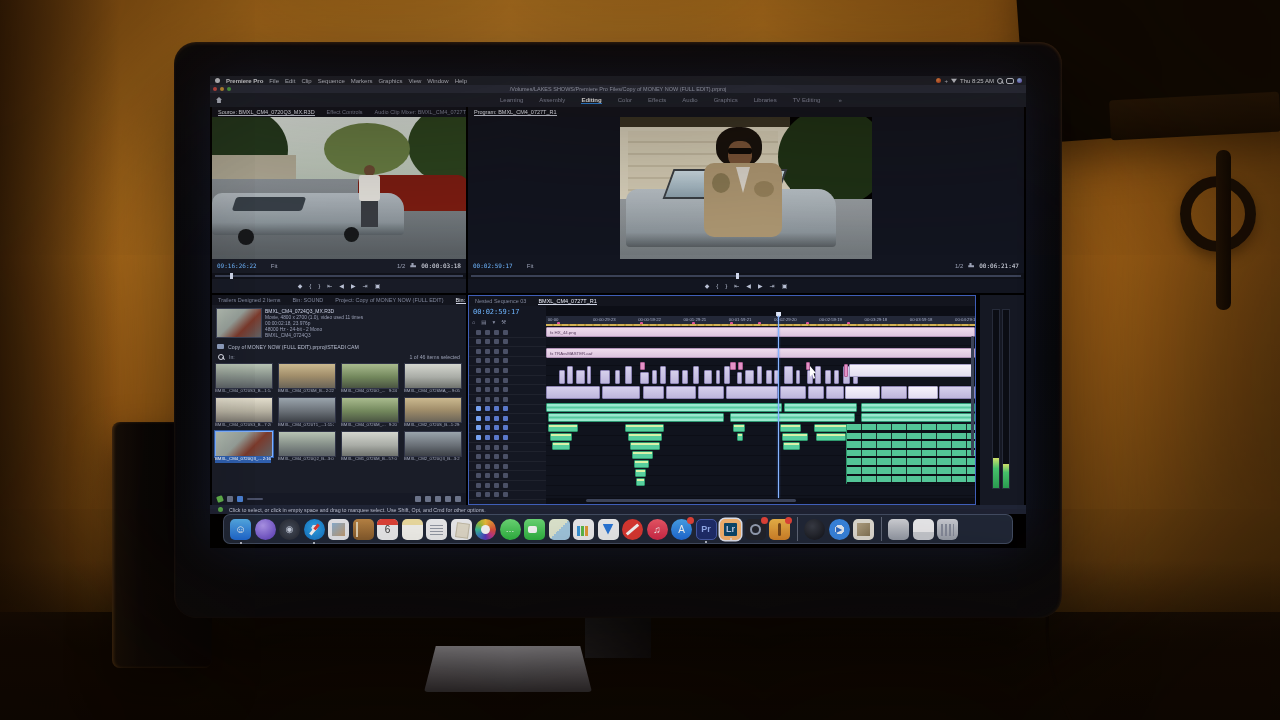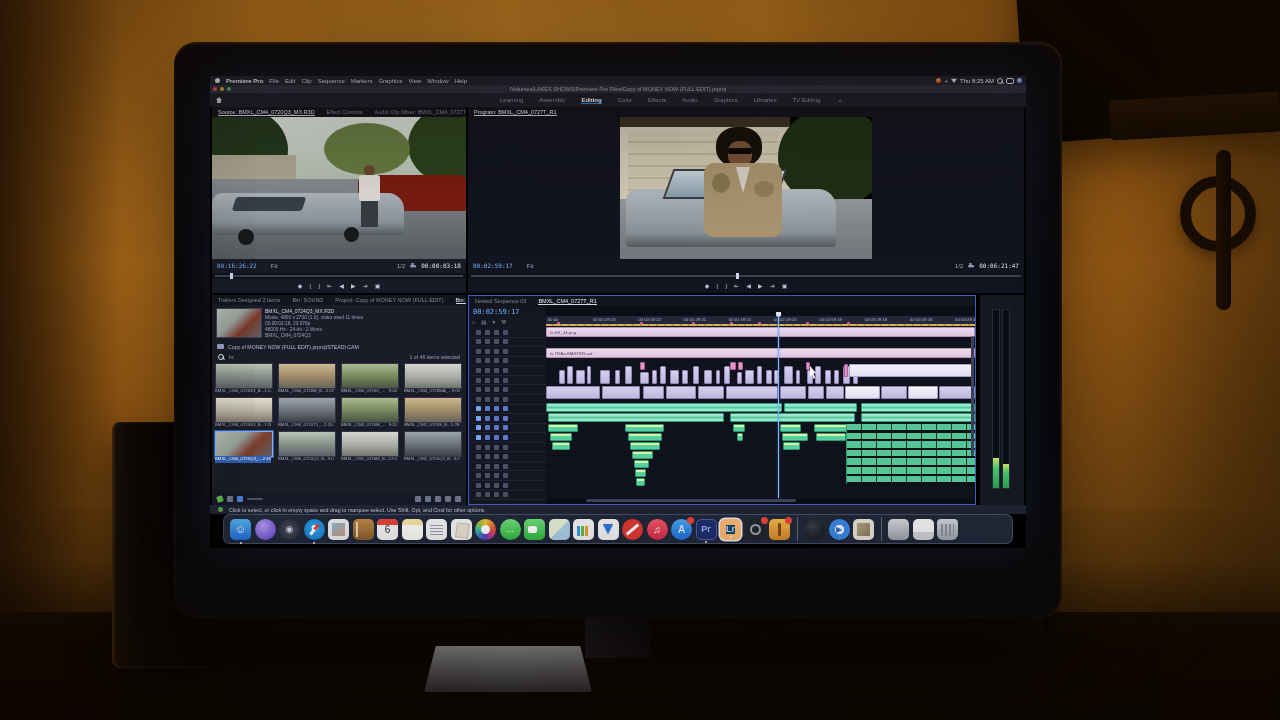--- a/index.html
+++ b/index.html
@@ -206,21 +206,21 @@
   .c-numbers{background:#f4f5f7;}
   .c-numbers:after{content:"";position:absolute;left:4px;bottom:4px;width:13px;height:10px;
     background:linear-gradient(90deg,#3a9ae0 0 3px,transparent 3px 4px,#5fc04a 4px 7px,transparent 7px 8px,#e8a03a 8px 11px,transparent 11px);}
   .c-keynote{background:#f4f5f7;}
   .c-keynote:after{content:"";position:absolute;left:5px;top:5px;width:11px;height:11px;background:#2a7ae0;clip-path:polygon(0 0,100% 0,80% 40%,50% 100%,20% 40%);}
   .c-noentry{background:#e23a34;border-radius:50%;}
   .c-noentry:after{content:"";position:absolute;left:3px;top:9px;width:15px;height:3px;background:#fff;transform:rotate(-40deg);}
   .c-music{background:linear-gradient(180deg,#f25a6a,#d82a4a);border-radius:50%;font-size:10px;}
   .c-appstore{background:linear-gradient(180deg,#4aa8f2,#1f6fe0);border-radius:50%;font-size:10px;}
   .c-pr{background:#1f2f6e;color:#9ab4f8;font-size:9px;font-weight:bold;border:1px solid #4a5fae;box-sizing:border-box;}
-  .c-lr{background:#0c4a6e;color:#c8d4f0;font-size:9px;font-weight:bold;border:6px solid #fdba74;box-sizing:border-box;text-align:right;}
+  .c-lr{background:#0c4a6e;color:#c8d4f0;font-size:9px;font-weight:bold;border:4px solid #fdba74;box-sizing:border-box;text-align:right;}
   .c-dial{background:#23252d;}
   .c-dial:after{content:"";position:absolute;inset:5px;border-radius:50%;border:2px solid #9aa4b8;}
   .c-gb{background:linear-gradient(180deg,#f0b84a,#d8862a);}
   .c-gb:after{content:"";position:absolute;left:9px;top:4px;width:3px;height:13px;background:#7a4a1a;border-radius:2px;}
   .c-knob{background:radial-gradient(circle at 40% 35%,#3a3e48,#101218);border-radius:50%;}
   .c-qt{background:radial-gradient(circle at 50% 50%,#eaf2fc 30%,#3a8ae8 32%);border-radius:50%;color:#2a6ac8;font-size:8px;}
   .c-stamp2{background:#e8e4da;}
   .c-stamp2:after{content:"";position:absolute;inset:4px;background:linear-gradient(135deg,#b8a888,#8a7a5a);}
   .c-util1{background:linear-gradient(180deg,#d8dadf,#9aa0ac);}
   .c-util2{background:linear-gradient(180deg,#f4f5f7 60%,#cfd2d8 60%);}

